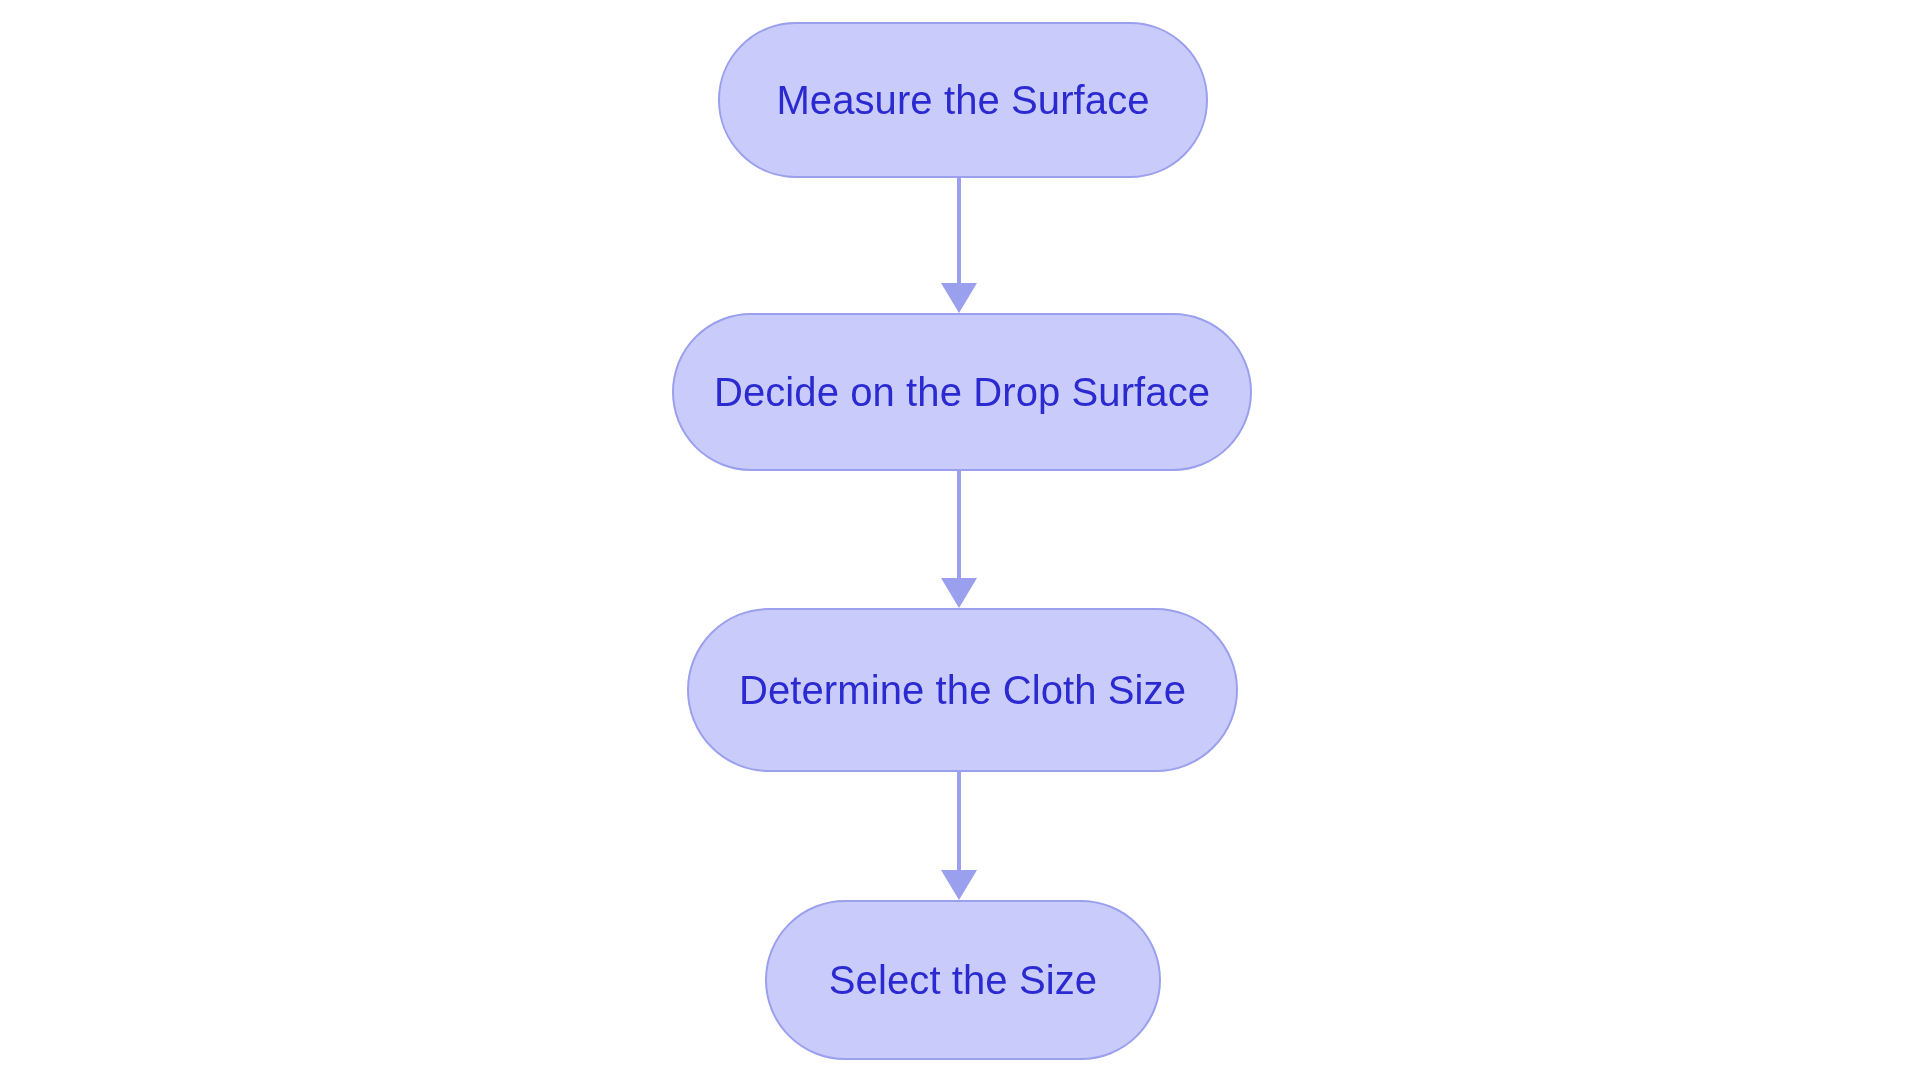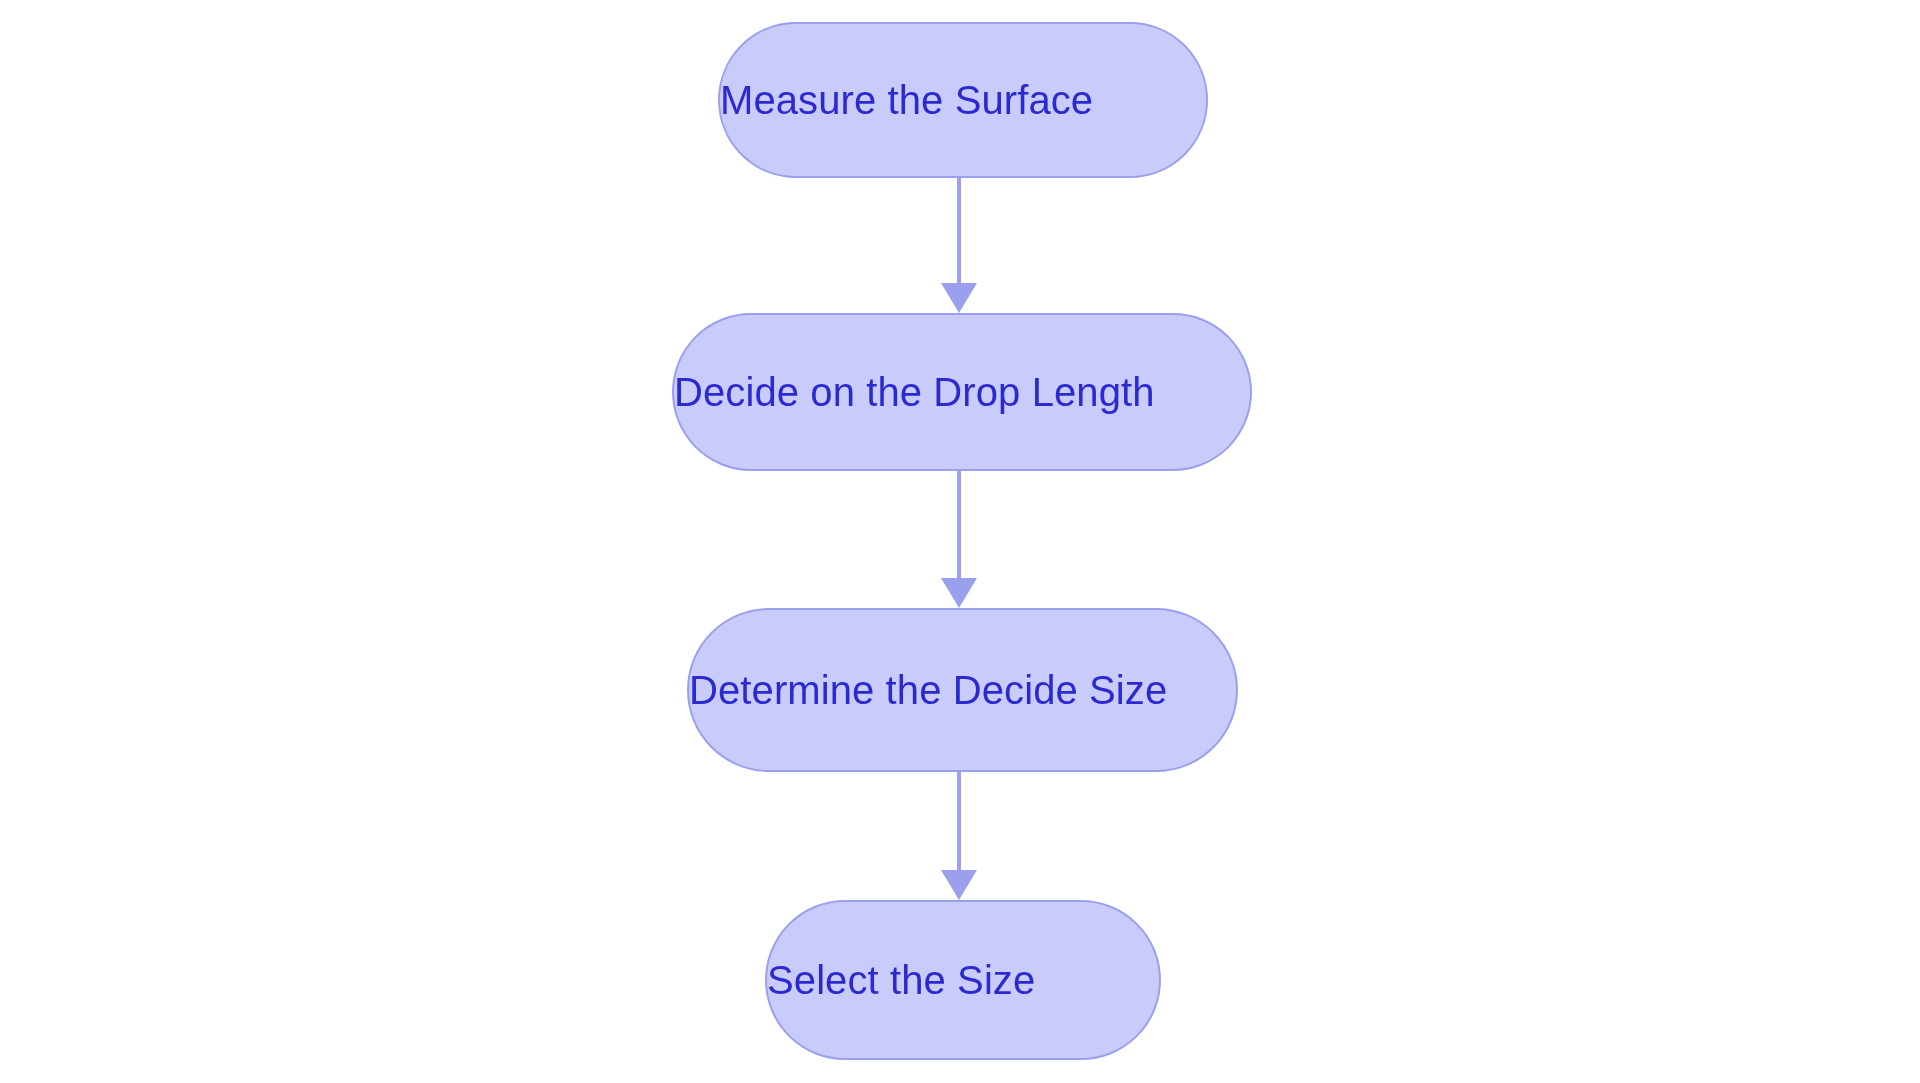--- a/index.html
+++ b/index.html
@@ -26,21 +26,21 @@
     left: 0;
     width: 1920px;
     height: 1083px;
     display: block;
   }
   .node {
     position: absolute;
     box-sizing: border-box;
     display: flex;
     align-items: center;
-    justify-content: flex-start;
+    justify-content: center;
     border-style: solid;
     border-width: 2px;
     border-radius: 999px;
     text-align: center;
     line-height: 1.2;
     white-space: nowrap;
     user-select: none;
   }
   .node-label {
     display: block;
@@ -61,24 +61,24 @@
         <line x1="959" y1="772" x2="959" y2="872" stroke="#9aa0ee" stroke-width="4"></line>
         <polygon points="941,870 977,870 959,900" fill="#9aa0ee"></polygon>
       </g>
   </svg>
 
   <div class="node" style="left: 718px; top: 22px; width: 490px; height: 156px; background: rgb(201, 204, 251); border-color: rgb(154, 160, 238); color: rgb(42, 42, 208); font-size: 40px;">
     <span class="node-label">Measure the Surface</span>
   </div>
 
   <div class="node" style="left: 672px; top: 313px; width: 580px; height: 158px; background: rgb(201, 204, 251); border-color: rgb(154, 160, 238); color: rgb(42, 42, 208); font-size: 40px;">
-    <span class="node-label">Decide on the Drop Length</span>
+    <span class="node-label">Decide on the Drop Surface</span>
   </div>
 
   <div class="node" style="left: 687px; top: 608px; width: 551px; height: 164px; background: rgb(201, 204, 251); border-color: rgb(154, 160, 238); color: rgb(42, 42, 208); font-size: 40px;">
-    <span class="node-label">Determine the Decide Size</span>
+    <span class="node-label">Determine the Cloth Size</span>
   </div>
 
   <div class="node" style="left: 765px; top: 900px; width: 396px; height: 160px; background: rgb(201, 204, 251); border-color: rgb(154, 160, 238); color: rgb(42, 42, 208); font-size: 40px;">
     <span class="node-label">Select the Size</span>
   </div>
 
 </div>
 
 </body></html>

